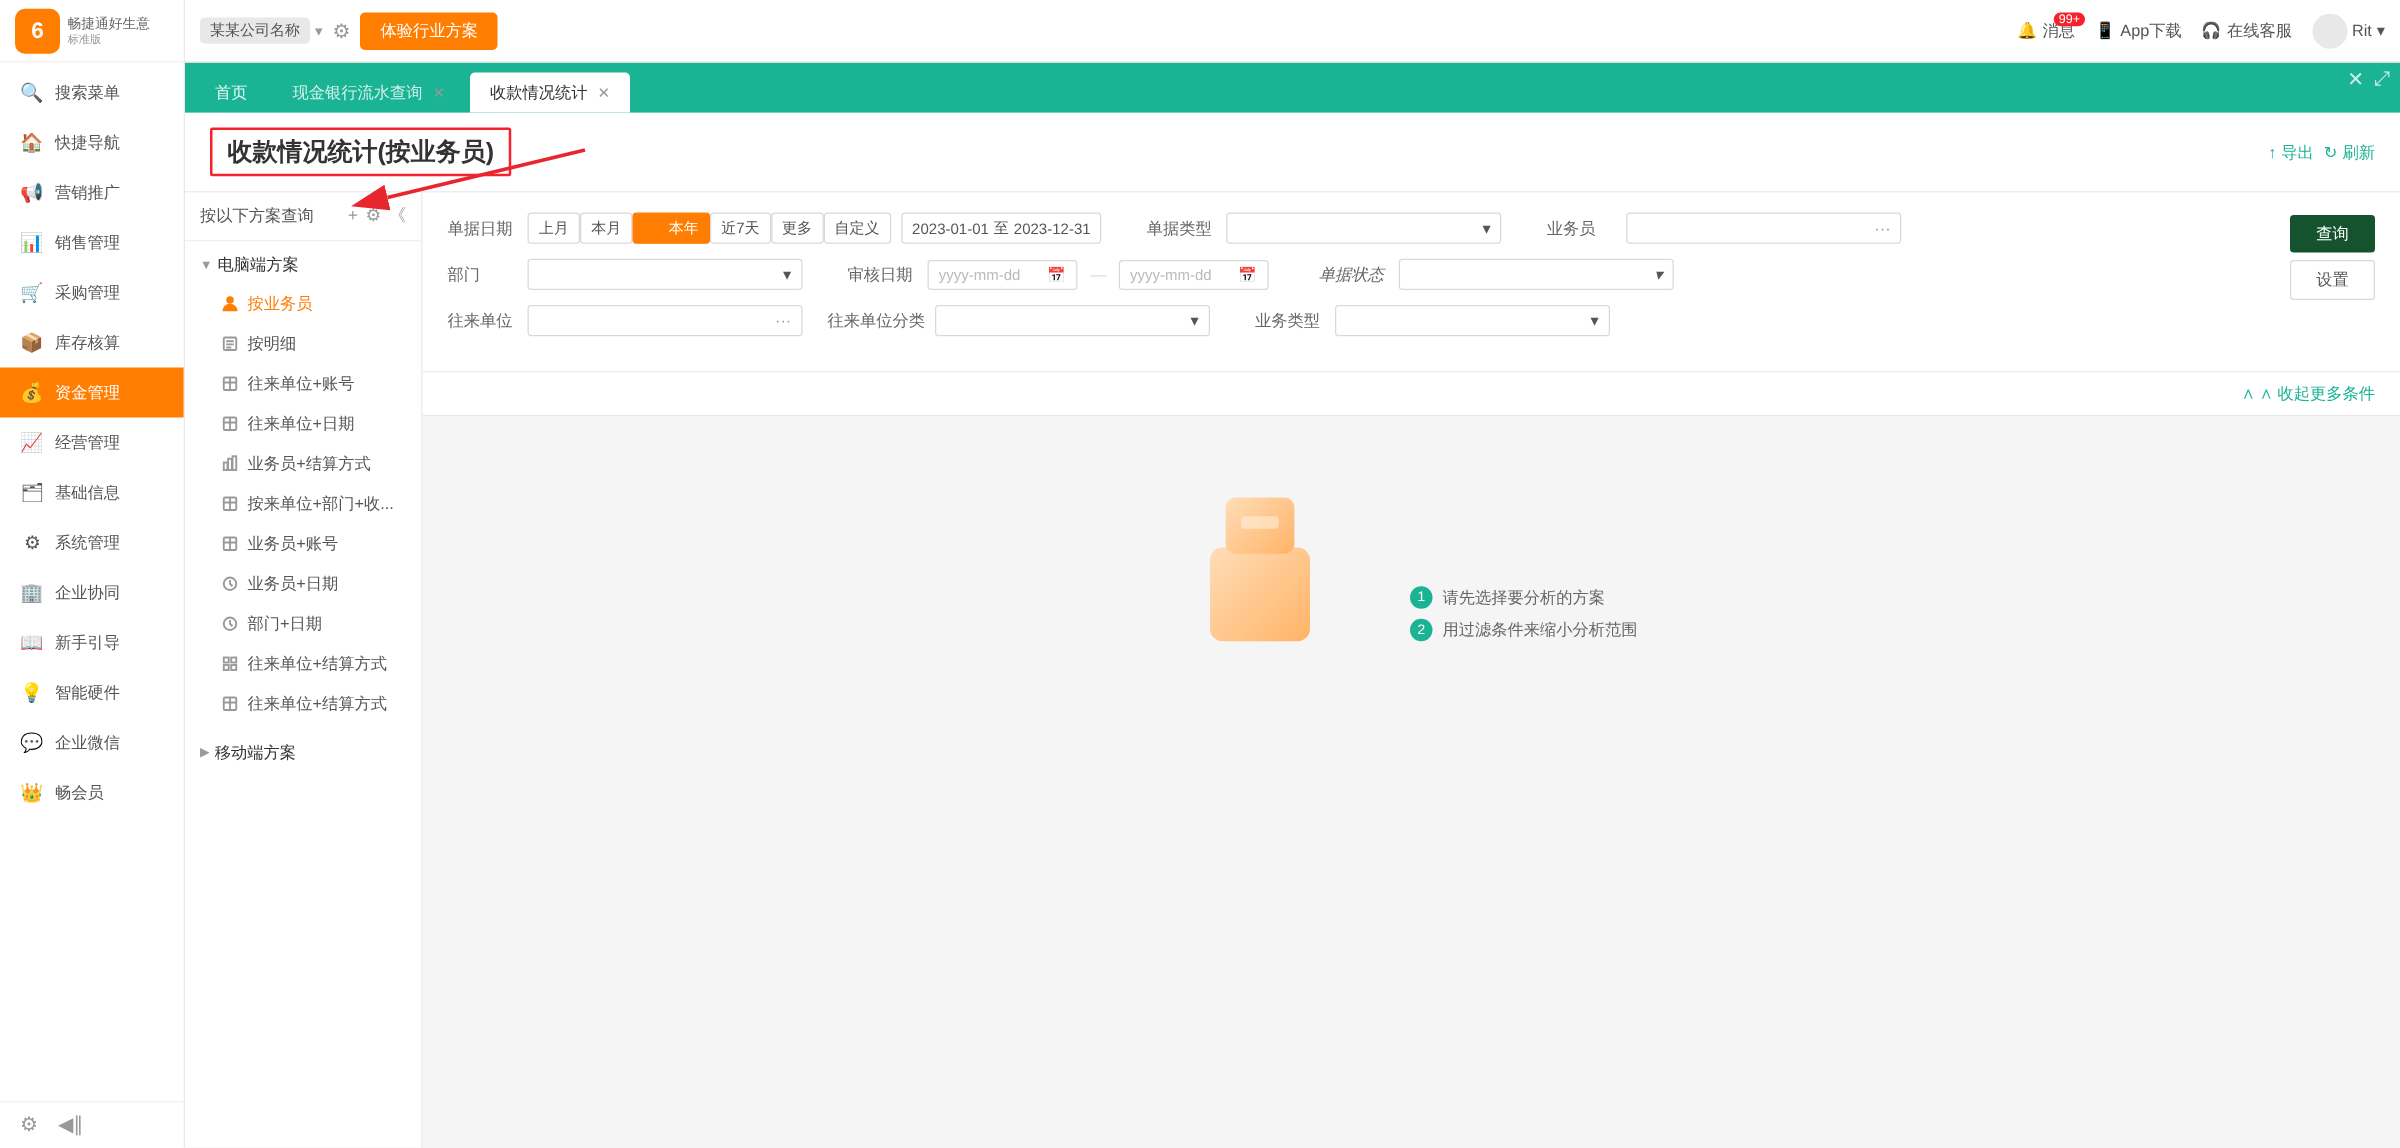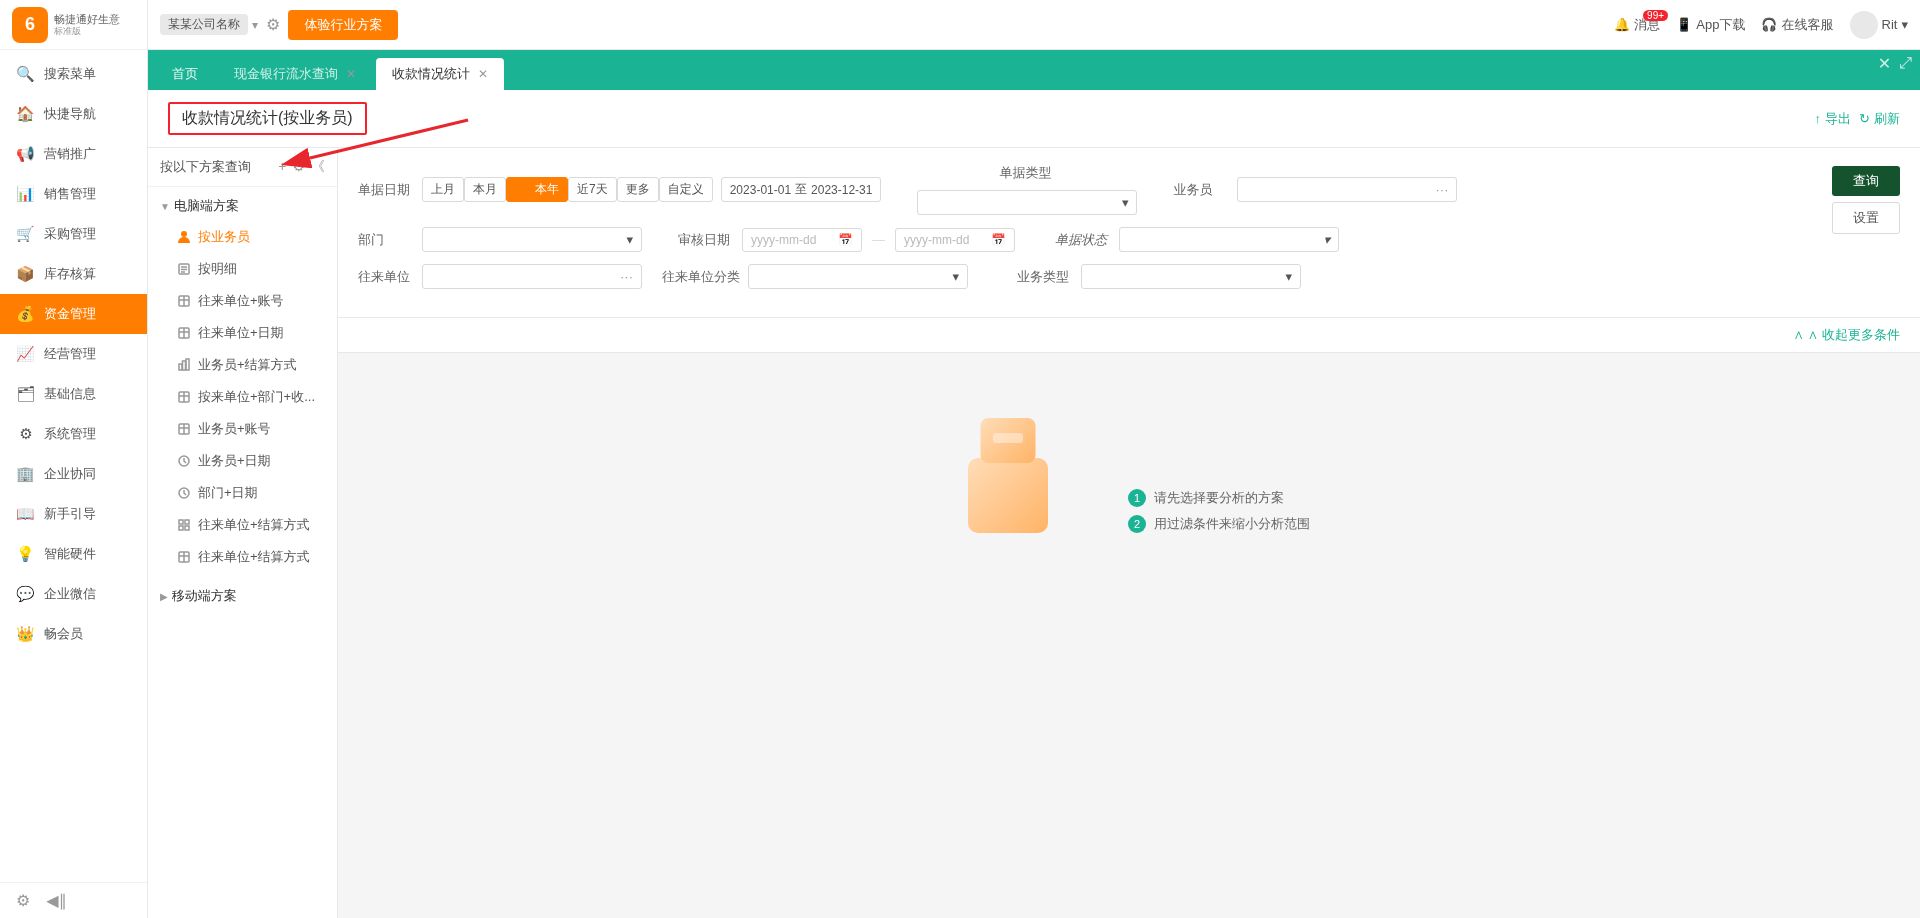--- a/index.html
+++ b/index.html
@@ -95,21 +95,21 @@
     
     .page-header {
       background: #fff; padding: 12px 20px;
       display: flex; align-items: center; justify-content: space-between;
       border-bottom: 1px solid #e8e8e8;
     }
     .page-title-box {
       border: 2px solid #f5222d; padding: 4px 12px; border-radius: 2px;
       display: inline-flex; align-items: center;
     }
-    .page-title { font-size: 16px; font-weight: normal; color: #333; }
+    .page-title { font-size: 20px; font-weight: bold; color: #333; }
     .page-actions { display: flex; gap: 8px; }
     .action-btn {
       display: flex; align-items: center; gap: 4px; color: #1ab394;
       font-size: 13px; cursor: pointer; background: none; border: none;
     }
 
     
     .filter-panel {
       background: #fff; padding: 16px 20px;
       border-bottom: 1px solid #e8e8e8;
@@ -522,21 +522,21 @@
                   <button class="date-btn">近7天</button>
                   <button class="date-btn">更多</button>
                   <button class="date-btn">自定义</button>
                 </div>
                 <div class="date-range-input">
                   <span>2023-01-01</span>
                   <span> 至 </span>
                   <span>2023-12-31</span>
                 </div>
               </div>
-              <div class="filter-item" style="margin-left:20px;flex-direction:column;">
+              <div class="filter-item" style="margin-left:20px;">
                 <span class="filter-label">单据类型</span>
                 <div class="filter-select" style="min-width:220px;">
                   <span class="placeholder"></span>
                   <span>▾</span>
                 </div>
               </div>
               <div class="filter-item" style="margin-left:20px;">
                 <span class="filter-label">业务员</span>
                 <div class="filter-select" style="min-width:220px;">
                   <span class="placeholder"></span>
@@ -582,21 +582,21 @@
                   <span style="color:#999;">···</span>
                 </div>
               </div>
               <div class="filter-item" style="margin-left:4px;">
                 <span class="filter-label">往来单位分类</span>
                 <div class="filter-select" style="min-width:220px;">
                   <span class="placeholder"></span>
                   <span>▾</span>
                 </div>
               </div>
-              <div class="filter-item" style="margin-left:33px;">
+              <div class="filter-item" style="margin-left:20px;">
                 <span class="filter-label">业务类型</span>
                 <div class="filter-select" style="min-width:220px;">
                   <span class="placeholder"></span>
                   <span>▾</span>
                 </div>
               </div>
             </div>
           </div>
 
           <div class="filter-buttons">

